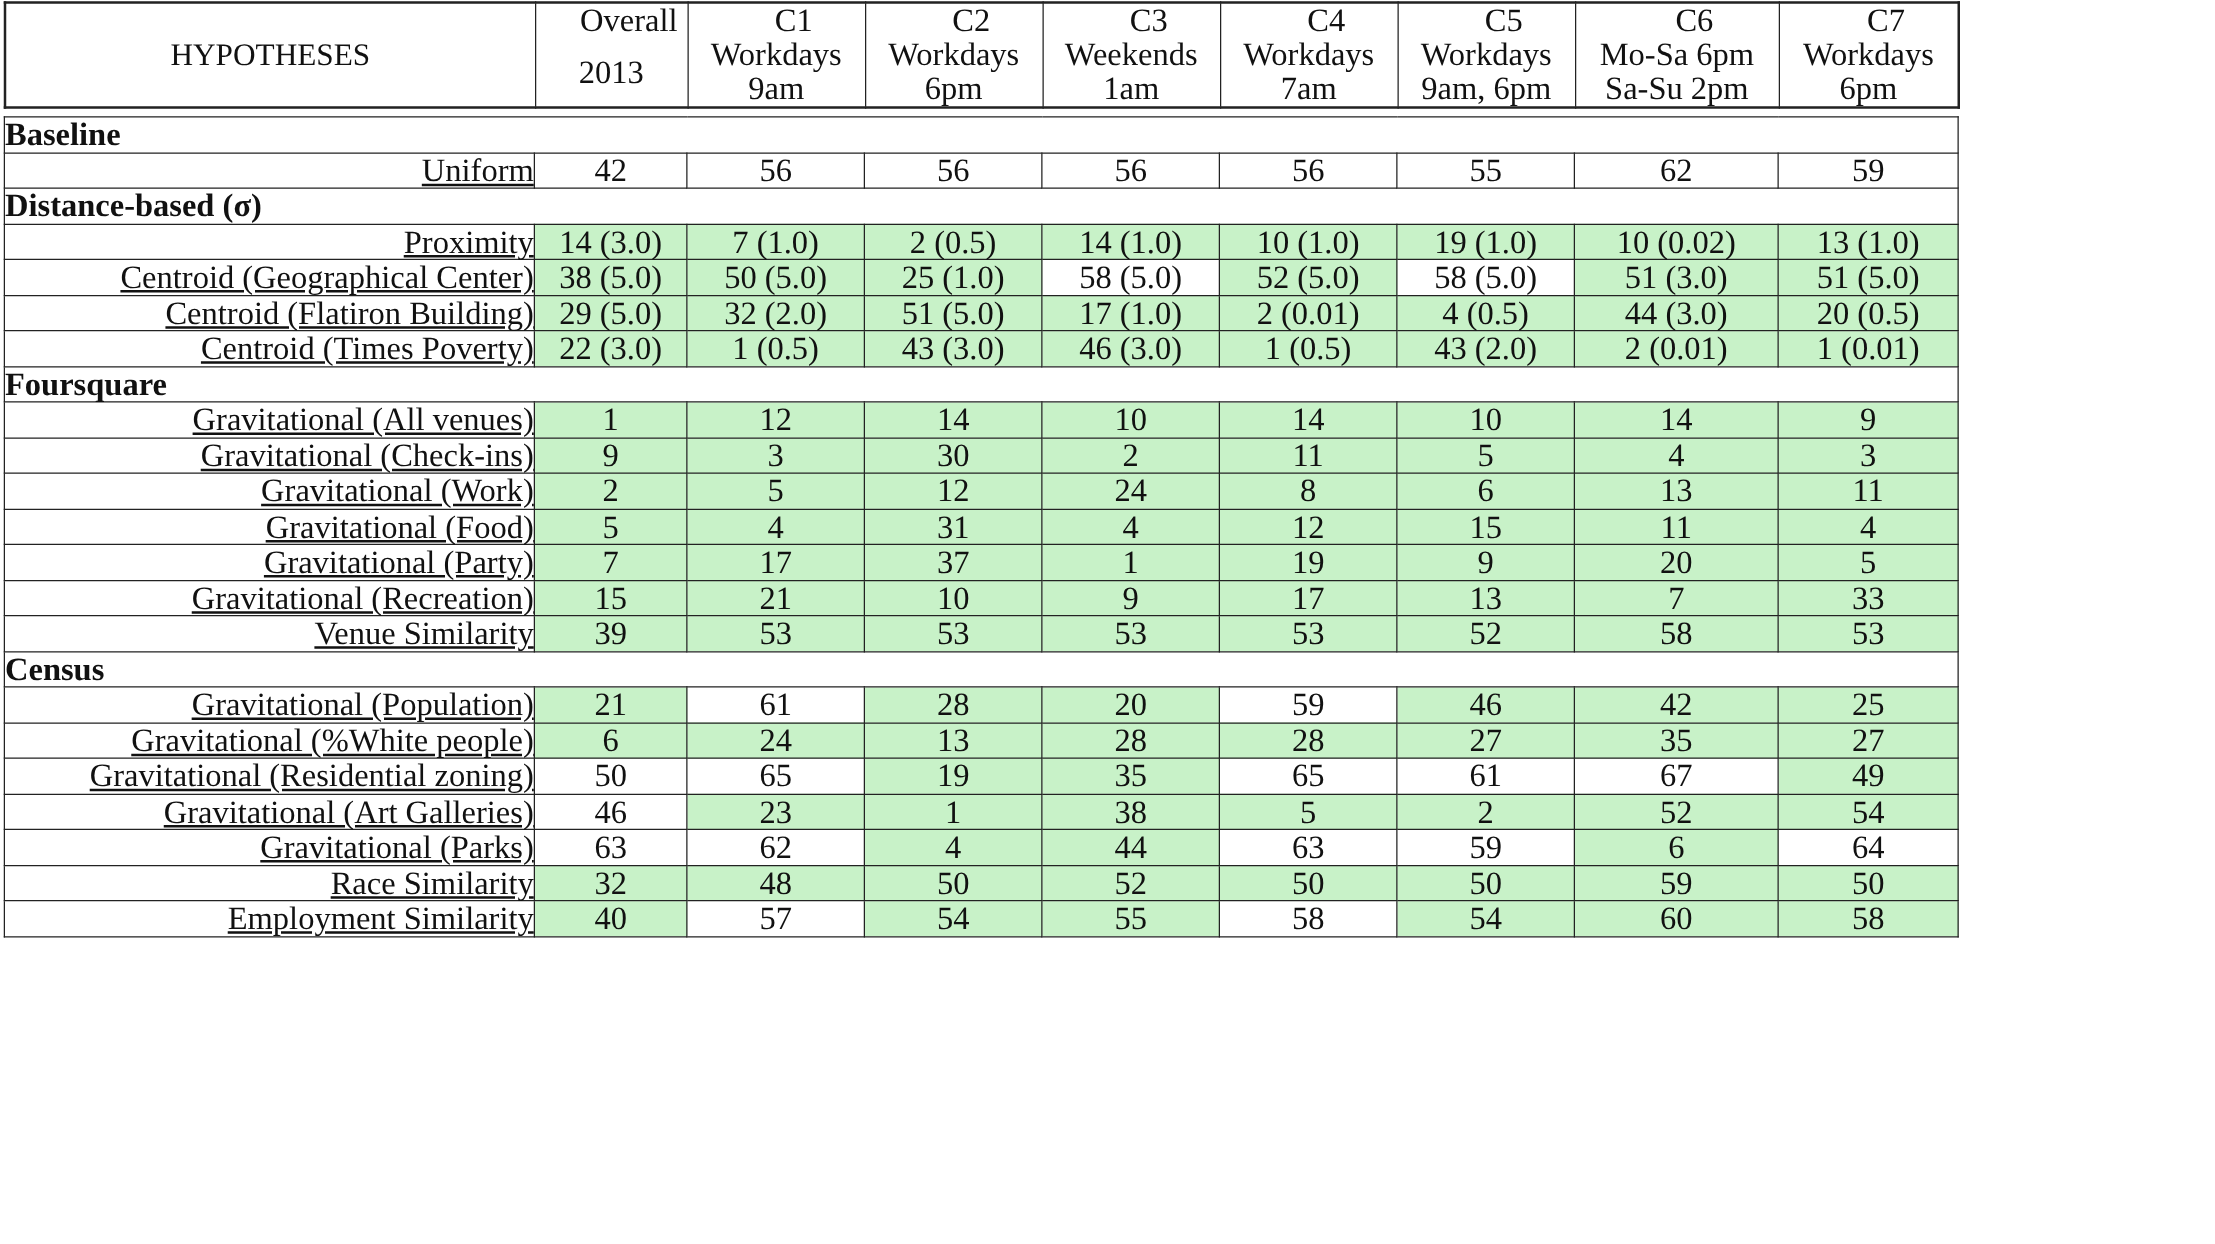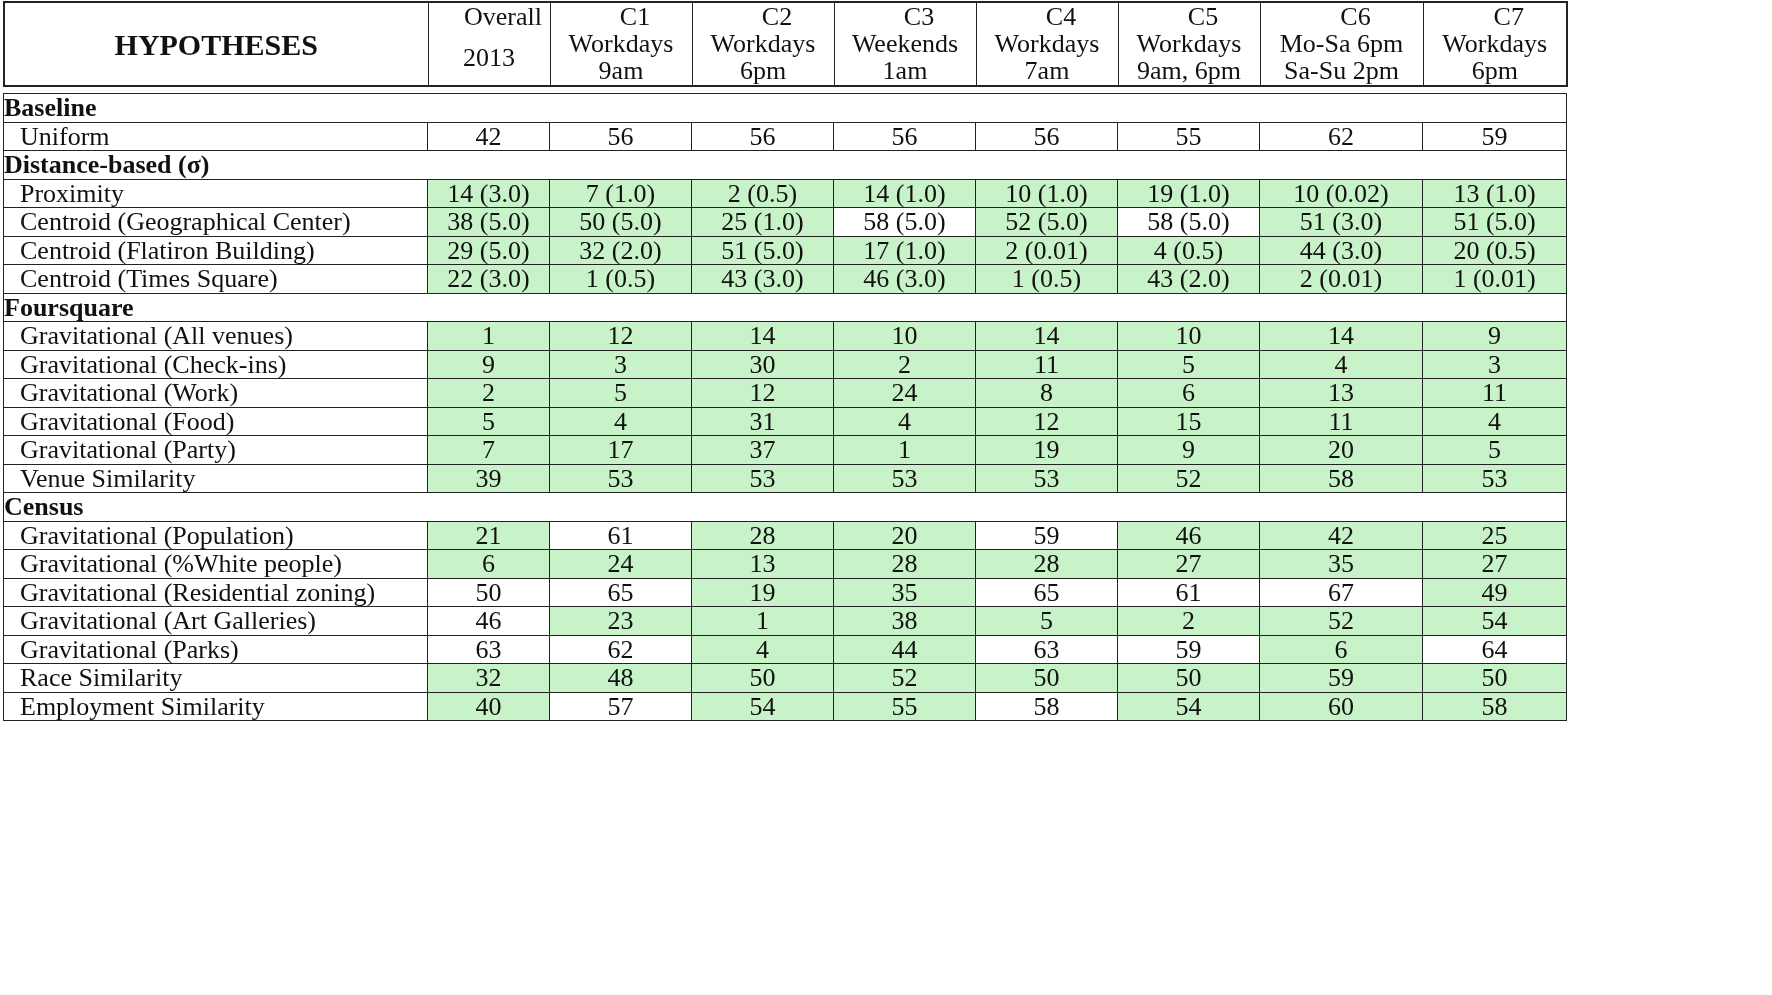--- a/index.html
+++ b/index.html
@@ -1,27 +1,27 @@
 <!DOCTYPE html>
 <html><head>
 <meta charset="utf-8">
 <style>
   html, body { margin: 0; padding: 0; background: #ffffff; }
   body { width: 1772px; height: 995px; overflow: hidden; font-family: "Liberation Serif", "DejaVu Serif", serif; color: #111; }
   .wrap { position: absolute; left: 3px; top: 1px; width: 1564px; }
   table { border-collapse: collapse; width: 1564px; table-layout: fixed; }
   td, th { border: 1.5px solid #222; padding: 0; text-align: center; font-weight: normal; }
   .hdr td { height: 82px; vertical-align: top; line-height: 27px; font-size: 26px; }
-  .hdr .hyp { vertical-align: middle; font-weight: bold; font-size: 30px; }
+  .hdr .hyp { vertical-align: middle; font-weight: normal; font-size: 25px; }
   .hdr .bold { font-weight: normal; display: block; padding-left: 28px; }
   .hdr .ital { display: block; }
   .outer-head { border: 2px solid #222; }
   .spacer { height: 6px; }
   .body td { height: 27.5px; font-size: 26px; line-height: 27px; }
-  .body td.label { text-align: left; padding-left: 16px; white-space: nowrap; }
+  .body td.label { text-align: right; padding-left: 16px; white-space: nowrap; text-decoration: underline; }
   .body td.section { font-weight: bold; text-align: left; }
   .g { background: #c8f2c8; }
   .w { background: #ffffff; }
   col.c-label { width: 424px; }
   col.c-ov { width: 122px; }
   col.c-n { width: 142px; }
   col.c-6 { width: 163px; }
   col.c-7 { width: 144px; }
 </style>
 </head>
@@ -144,21 +144,21 @@
           <td class="g">29 (5.0)</td>
           <td class="g">32 (2.0)</td>
           <td class="g">51 (5.0)</td>
           <td class="g">17 (1.0)</td>
           <td class="g">2 (0.01)</td>
           <td class="g">4 (0.5)</td>
           <td class="g">44 (3.0)</td>
           <td class="g">20 (0.5)</td>
         </tr>
         <tr>
-          <td class="label">Centroid (Times Square)</td>
+          <td class="label">Centroid (Times Poverty)</td>
           <td class="g">22 (3.0)</td>
           <td class="g">1 (0.5)</td>
           <td class="g">43 (3.0)</td>
           <td class="g">46 (3.0)</td>
           <td class="g">1 (0.5)</td>
           <td class="g">43 (2.0)</td>
           <td class="g">2 (0.01)</td>
           <td class="g">1 (0.01)</td>
         </tr>
         <tr>
@@ -213,20 +213,31 @@
           <td class="g">7</td>
           <td class="g">17</td>
           <td class="g">37</td>
           <td class="g">1</td>
           <td class="g">19</td>
           <td class="g">9</td>
           <td class="g">20</td>
           <td class="g">5</td>
         </tr>
         <tr>
+          <td class="label">Gravitational (Recreation)</td>
+          <td class="g">15</td>
+          <td class="g">21</td>
+          <td class="g">10</td>
+          <td class="g">9</td>
+          <td class="g">17</td>
+          <td class="g">13</td>
+          <td class="g">7</td>
+          <td class="g">33</td>
+        </tr>
+        <tr>
           <td class="label">Venue Similarity</td>
           <td class="g">39</td>
           <td class="g">53</td>
           <td class="g">53</td>
           <td class="g">53</td>
           <td class="g">53</td>
           <td class="g">52</td>
           <td class="g">58</td>
           <td class="g">53</td>
         </tr>

